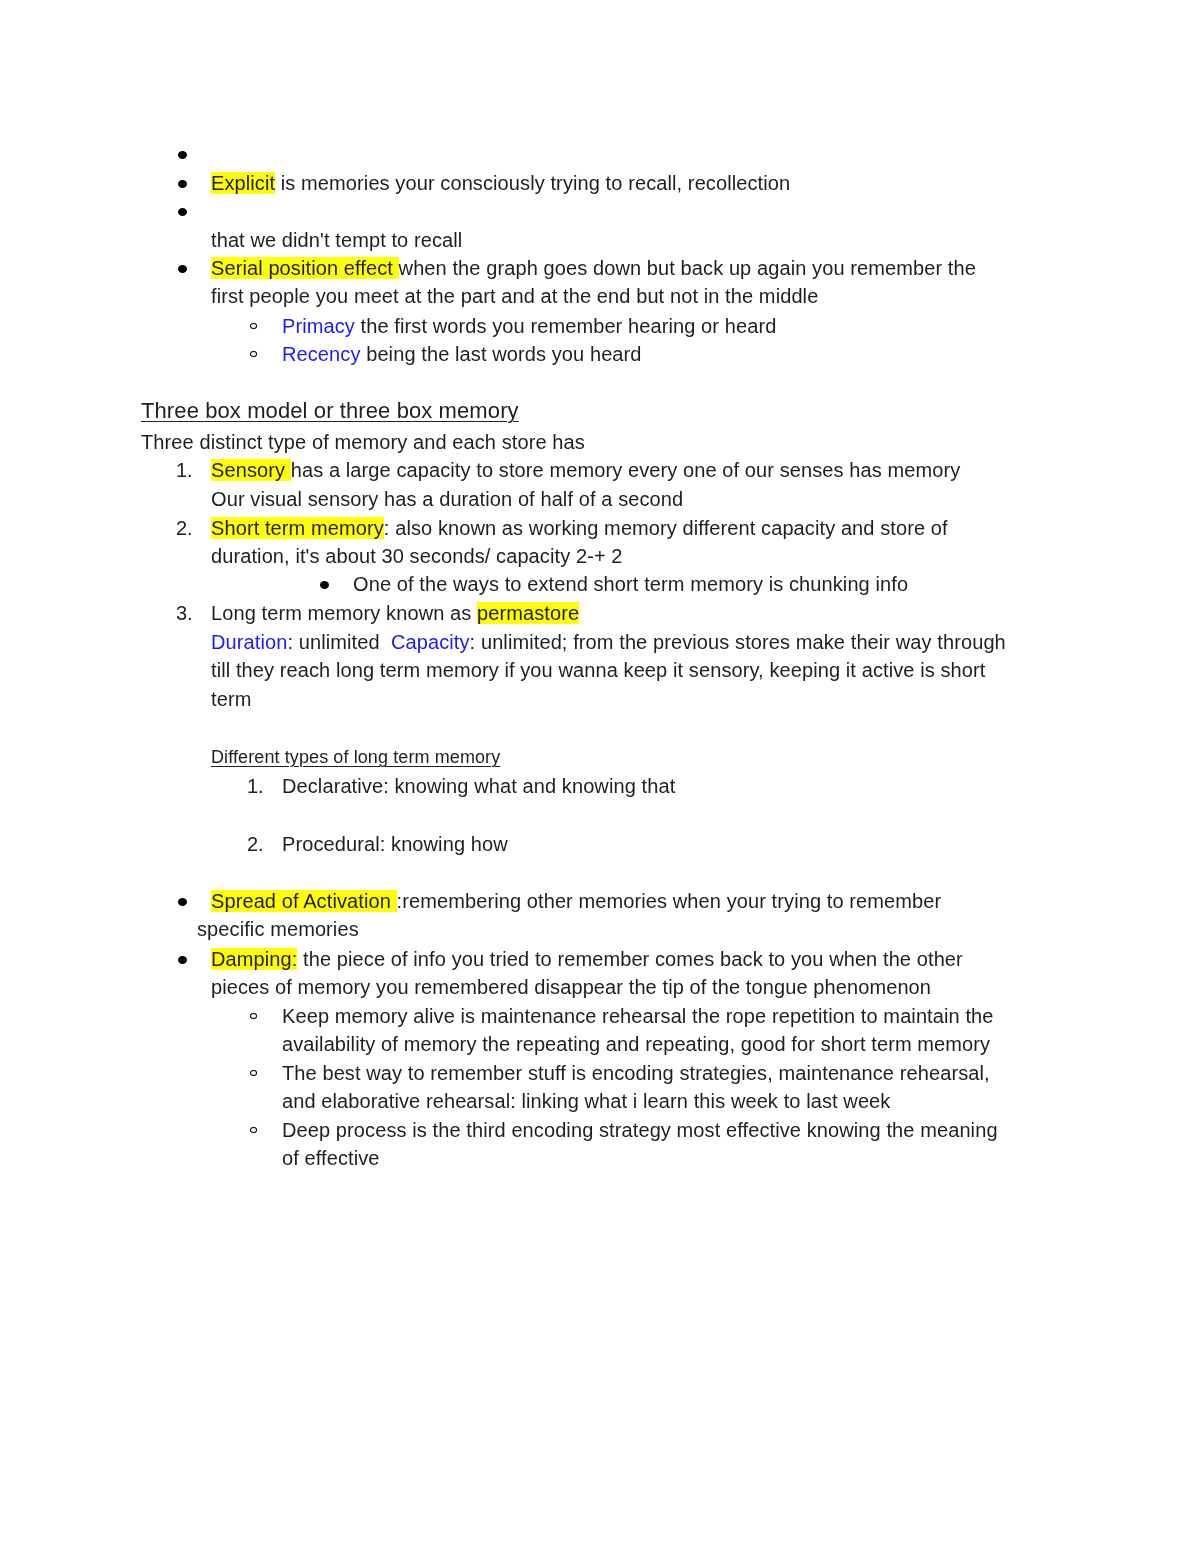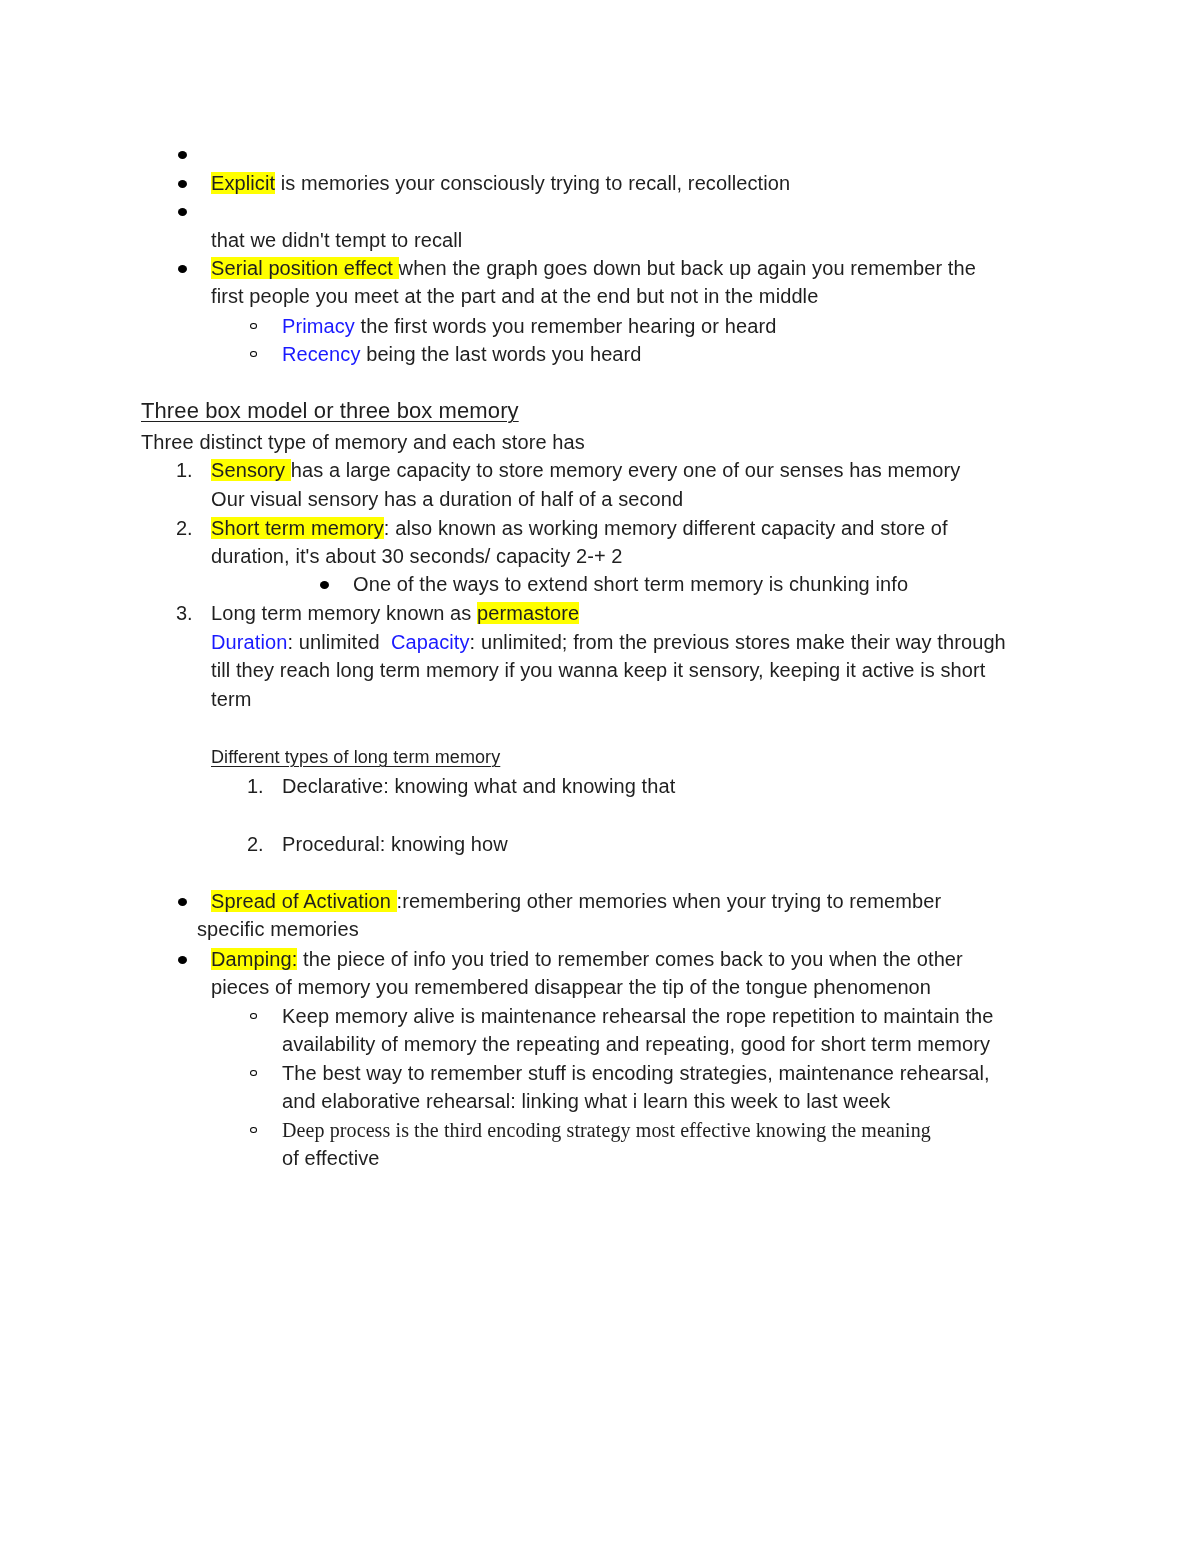--- a/index.html
+++ b/index.html
@@ -141,20 +141,20 @@
 
   <div class="circle" style="left:250px; top:1070px;"></div>
   <div class="line" style="left:282px; top:1059px;">
     <span>The best way to remember stuff is encoding strategies, maintenance rehearsal,</span>
   </div>
   <div class="line" style="left:282px; top:1087px;">
     <span>and elaborative rehearsal: linking what i learn this week to last week</span>
   </div>
 
   <div class="circle" style="left:250px; top:1127px;"></div>
-  <div class="line" style="left:282px; top:1116px;font-family:Liberation Serif, serif;">
+  <div class="line" style="left:282px; top:1116px;">
     <span>Deep process is the third encoding strategy most effective knowing the meaning</span>
   </div>
   <div class="line" style="left:282px; top:1144px;">
     <span>of effective</span>
   </div>
 
 </div>
 
 </body></html>

